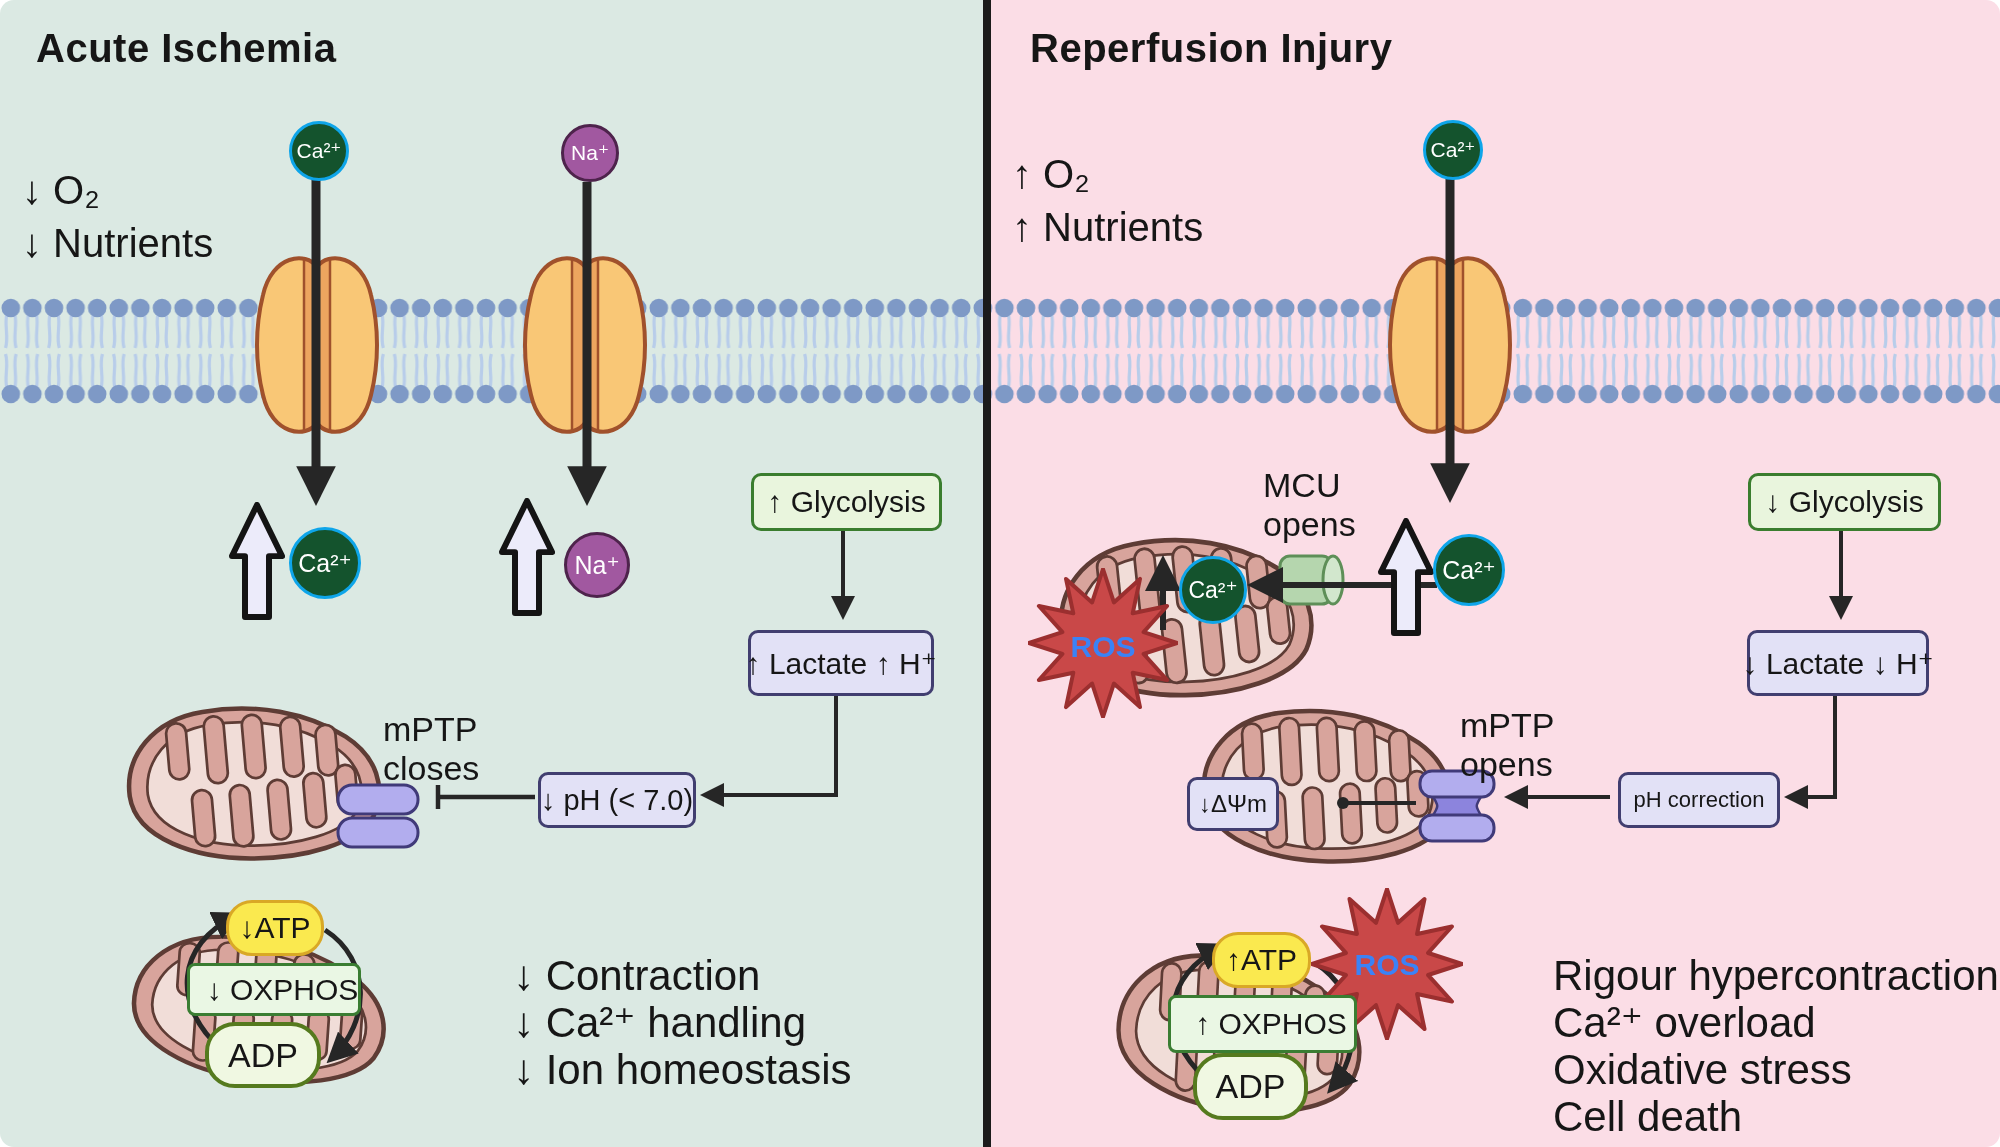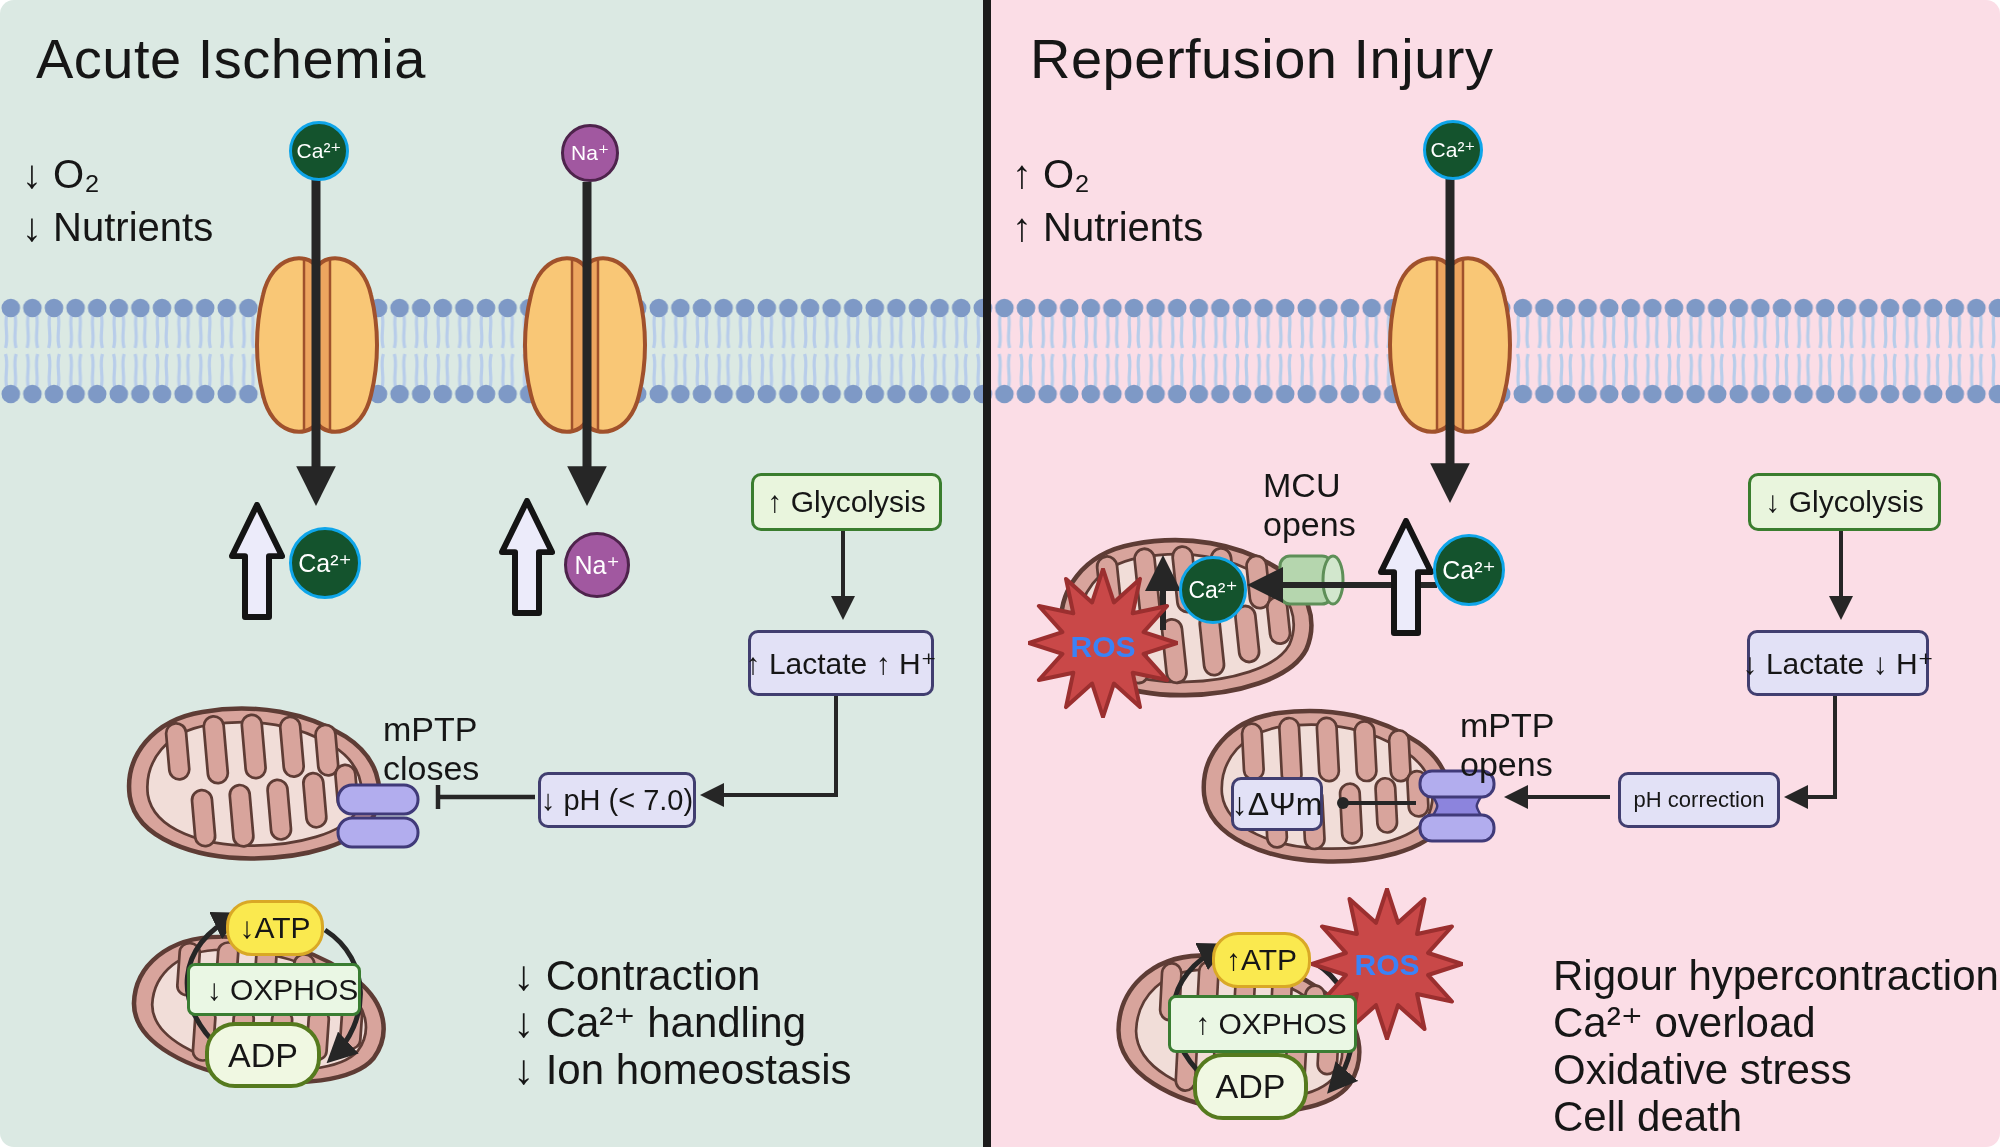--- a/index.html
+++ b/index.html
@@ -2,21 +2,21 @@
 <html><head>
 <meta charset="utf-8">
 <style>
   html,body{margin:0;padding:0;background:#ffffff;}
   .canvas{position:relative;width:2000px;height:1147px;overflow:hidden;border-radius:14px;
           font-family:"Liberation Sans","DejaVu Sans",sans-serif;color:#161616;}
   .abs{position:absolute;}
   .panel-left{left:0;top:0;width:987px;height:1147px;background:#dbe9e3;z-index:0;}
   .panel-right{left:987px;top:0;width:1013px;height:1147px;background:#fbdde6;z-index:0;}
   .divider{left:983px;top:0;width:8px;height:1147px;background:#1b1b1b;z-index:4;}
-  .title{font-size:56px;font-weight:400;letter-spacing:0.5px;z-index:7;white-space:nowrap;}
+  .title{font-size:40px;font-weight:700;letter-spacing:0.5px;z-index:7;white-space:nowrap;}
   .cond{font-size:40px;line-height:53px;z-index:7;white-space:nowrap;}
   .membrane{z-index:2;}
   .channel{z-index:3;}
   .mito{z-index:3;}
   .organelle{z-index:4;}
   .connectors{left:0;top:0;z-index:5;pointer-events:none;}
   .star{z-index:6;}
   .ion{border-radius:50%;display:flex;align-items:center;justify-content:center;
        color:#ffffff;font-weight:500;z-index:6;}
   .ion.ca{background:#14532d;border:3px solid #0ea5e9;}
@@ -192,21 +192,21 @@
   <div class="abs ion ca sm" style="left:289px;top:121px;width:54px;height:54px">Ca²⁺</div>
   <div class="abs ion na sm" style="left:561px;top:124px;width:52px;height:52px">Na⁺</div>
   <div class="abs ion ca sm" style="left:1423px;top:120px;width:54px;height:54px">Ca²⁺</div>
   <div class="abs ion ca lg" style="left:289px;top:527px;width:66px;height:66px">Ca²⁺</div>
   <div class="abs ion na lg" style="left:564px;top:532px;width:60px;height:60px">Na⁺</div>
   <div class="abs ion ca lg" style="left:1433px;top:534px;width:66px;height:66px">Ca²⁺</div>
   <div class="abs ion ca md" style="left:1179px;top:556px;width:62px;height:62px">Ca²⁺</div>
 
   <div class="abs title" style="left:36px;top:26px">Acute Ischemia</div>
   <div class="abs title" style="left:1030px;top:26px">Reperfusion Injury</div>
-  <div class="abs cond" style="left:22px;top:148px">
+  <div class="abs cond" style="left:22px;top:164px">
     <div>↓ O₂</div>
     <div>↓ Nutrients</div>
   </div>
   <div class="abs cond" style="left:1012px;top:148px">
     <div>↑ O₂</div>
     <div>↑ Nutrients</div>
   </div>
 
   <div class="abs fbox green" style="left:751px;top:473px;width:185px;height:52px">↑ Glycolysis</div>
   <div class="abs fbox purple" style="left:748px;top:630px;width:180px;height:60px">↑ Lactate ↑ H⁺</div>
@@ -229,21 +229,21 @@
   <div class="abs label" style="left:1263px;top:466px">
     <div>MCU</div>
     <div>opens</div>
   </div>
   <div class="abs ros-text" style="left:1048px;top:630px;width:110px">ROS</div>
   <div class="abs ros-text" style="left:1332px;top:948px;width:110px">ROS</div>
 
   <div class="abs fbox green" style="left:1748px;top:473px;width:187px;height:52px">↓ Glycolysis</div>
   <div class="abs fbox purple" style="left:1747px;top:630px;width:176px;height:60px">↓ Lactate ↓ H⁺</div>
   <div class="abs fbox purple" style="left:1618px;top:772px;width:156px;height:50px;font-size:22px">pH correction</div>
-  <div class="abs fbox purple" style="left:1231px;top:777px;width:86px;height:48px;font-size:32px">↓ΔΨm</div>
+  <div class="abs fbox purple" style="left:1187px;top:777px;width:86px;height:48px;font-size:24px">↓ΔΨm</div>
   <div class="abs label" style="left:1460px;top:706px">
     <div>mPTP</div>
     <div>opens</div>
   </div>
 
   <div class="abs fbox yellow" style="left:1212px;top:932px;width:93px;height:50px">↑ATP</div>
   <div class="abs fbox oxphos" style="left:1168px;top:995px;width:166px;height:52px">↑ OXPHOS</div>
   <div class="abs fbox adp" style="left:1193px;top:1053px;width:107px;height:59px">ADP</div>
 
   <div class="abs outcomes" style="left:1553px;top:952px">

